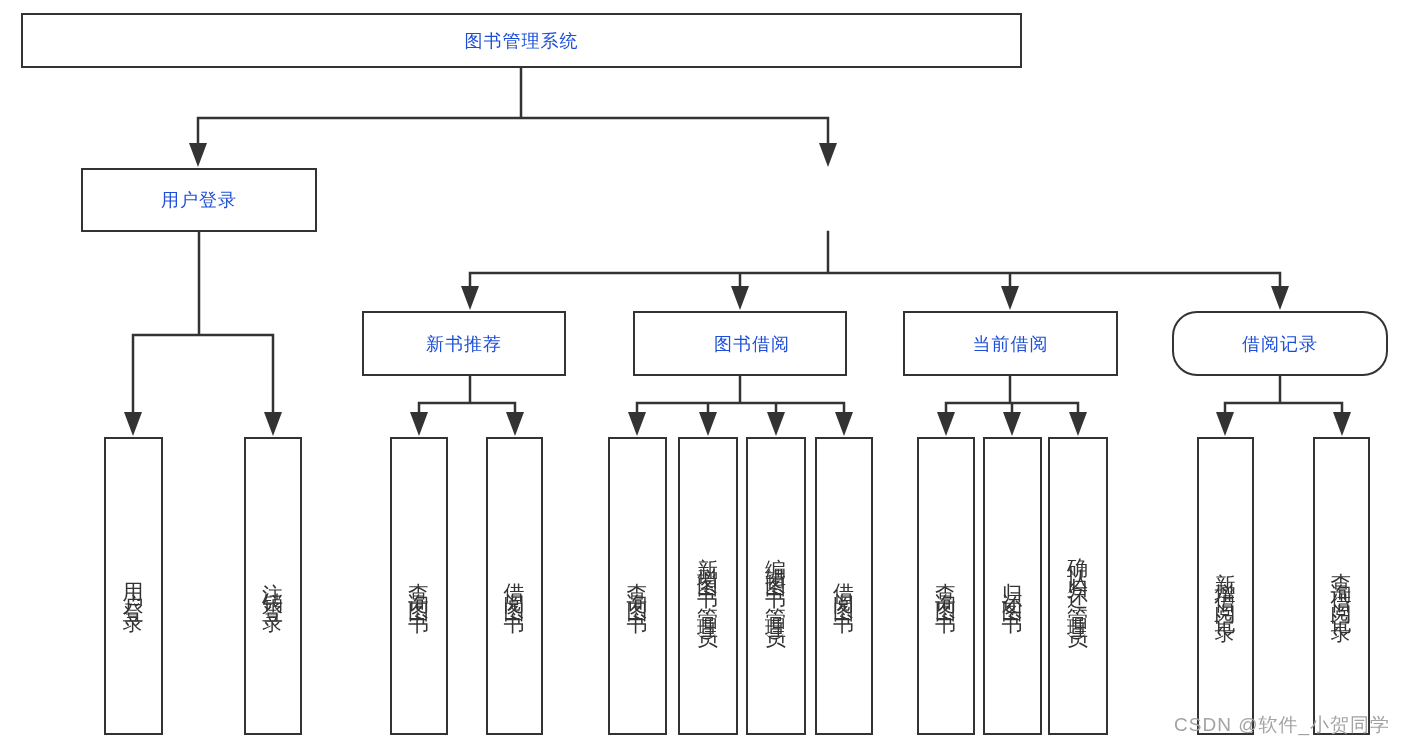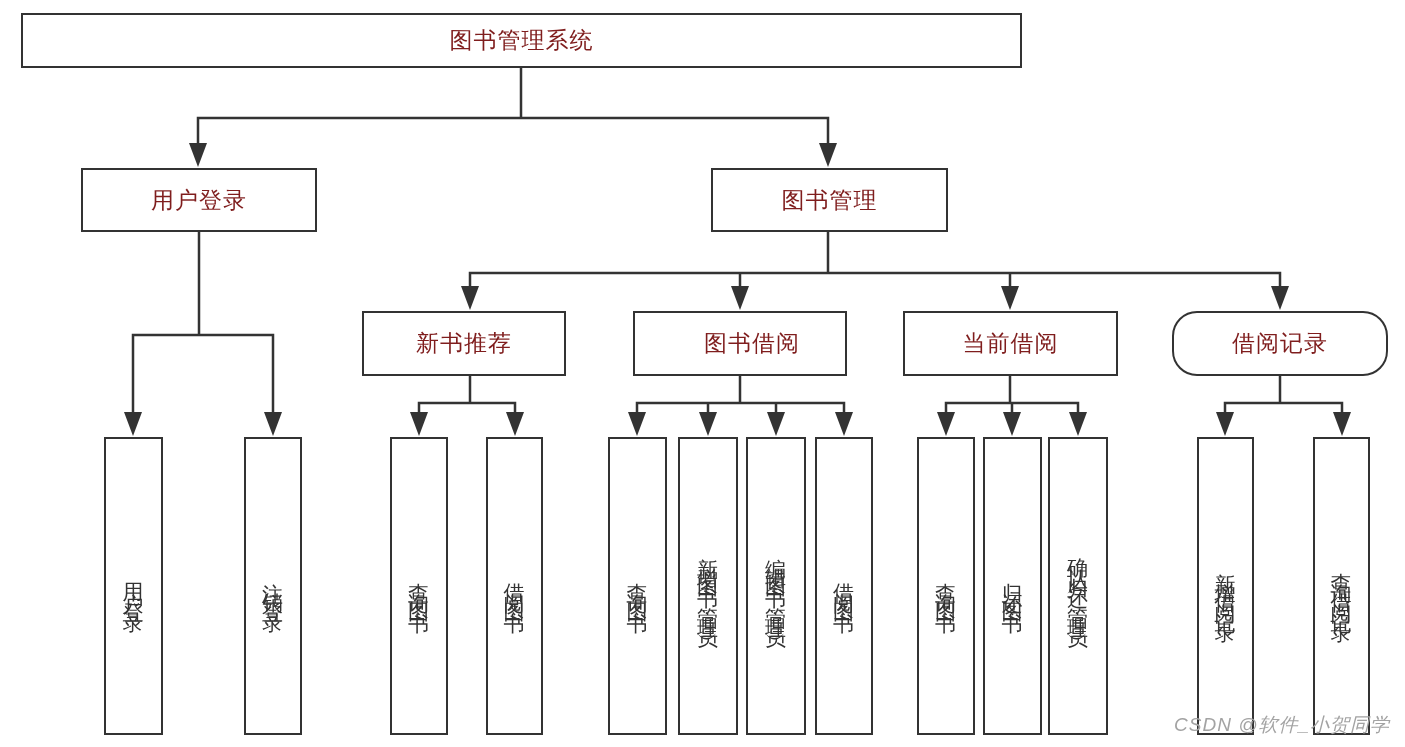--- a/index.html
+++ b/index.html
@@ -25,22 +25,22 @@
   }
   .node {
     position: absolute;
     box-sizing: border-box;
     border: 2.5px solid #333333;
     background: #ffffff;
     display: flex;
     align-items: center;
     justify-content: center;
     z-index: 2;
-    color: #7f1d1d;
-    font-size: 23px;
+    color: #1d4ed8;
+    font-size: 18px;
     letter-spacing: 1px;
     white-space: nowrap;
   }
   .vnode {
     position: absolute;
     box-sizing: border-box;
     border: 2.5px solid #333333;
     background: #ffffff;
     display: flex;
     align-items: center;
@@ -82,21 +82,20 @@
   .l-12 { left: 1313px; width: 57px; }
   .watermark {
     position: absolute;
     right: 15px;
     top: 712px;
     z-index: 3;
     font-size: 19px;
     letter-spacing: 1px;
     color: #a3a3a3;
     white-space: nowrap;
-    font-style: italic;
   }
 </style>
 </head>
 <body>
 
 <div class="canvas">
 
   <svg class="connectors" viewBox="0 0 1405 747" xmlns="http://www.w3.org/2000/svg" aria-hidden="true">
     <path d="M521 68 V118 M198 118 H828 M198 118 V151 M828 118 V151
              M199 232 V335 M133 335 H273 M133 335 V421 M273 335 V421
@@ -113,23 +112,20 @@
              M937 412 H955 L946 436 Z M1003 412 H1021 L1012 436 Z M1069 412 H1087 L1078 436 Z
              M1216 412 H1234 L1225 436 Z M1333 412 H1351 L1342 436 Z" fill="#333333" stroke="none"></path>
   </svg>
 
   <div class="node n-root">
     <span>图书管理系统</span>
   </div>
 
   <div class="node n-ulog">
     <span>用户登录</span>
-  </div>
-  <div class="node n-bmgr">
-    <span>图书管理</span>
   </div>
 
   <div class="node n-sec0">
     <span>新书推荐</span>
   </div>
   <div class="node n-sec1">
     <span>图书借阅</span>
   </div>
   <div class="node n-sec2">
     <span>当前借阅</span>

